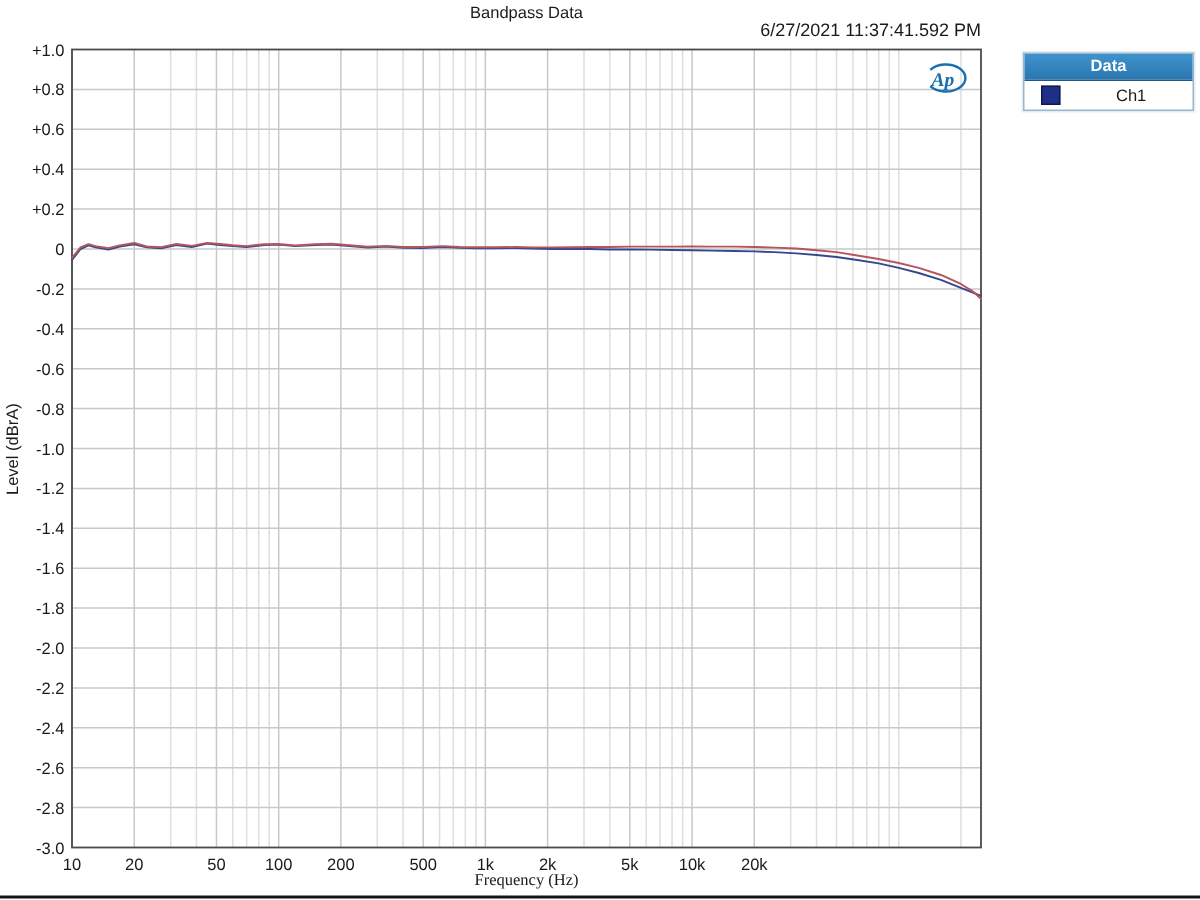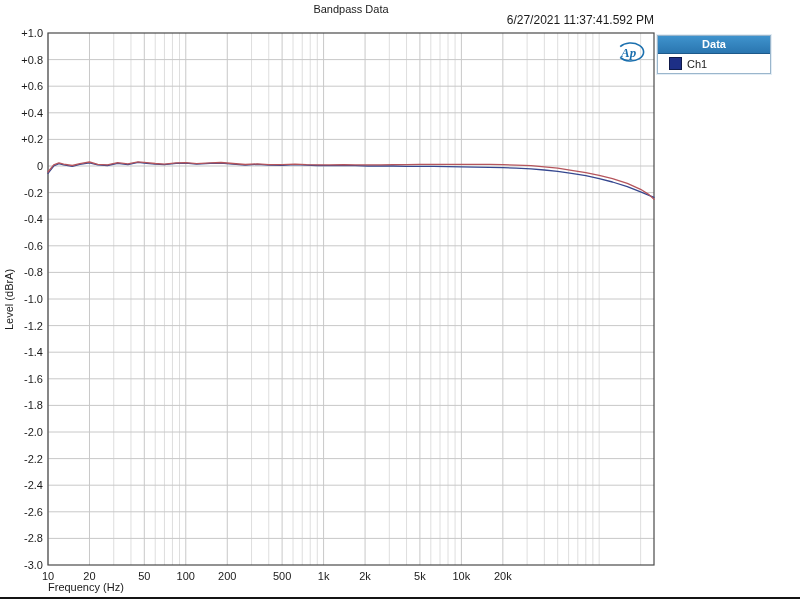--- a/index.html
+++ b/index.html
@@ -14,36 +14,36 @@
   .timestamp{
     position:absolute;top:13px;right:146px;font-size:12px;color:#1a1a1a;
   }
   .y-axis-label{
     position:absolute;left:2px;top:33px;height:532px;width:14px;
     display:flex;align-items:center;justify-content:center;
     writing-mode:vertical-rl;transform:rotate(180deg);
     font-size:11px;color:#1a1a1a;
   }
   .x-axis-label{
-    position:absolute;left:48px;top:581px;width:606px;text-align:left;
-    font-size:11px;color:#1a1a1a;
+    position:absolute;left:48px;top:581px;width:606px;text-align:center;
+    font-size:11px;color:#1a1a1a;font-family:Liberation Serif, serif;
   }
   svg.plot{position:absolute;left:0;top:0;}
   .ap-logo{position:absolute;left:612px;top:40px;width:38px;height:26px;}
   .legend{
-    position:absolute;left:657px;top:35px;width:112px;
+    position:absolute;left:682px;top:35px;width:112px;
     background:#ffffff;border:1px solid #9ab6cc;box-shadow:0 0 0 1px #e3edf5;
     font-size:11px;
   }
   .legend-header{
     height:17px;line-height:17px;text-align:center;color:#ffffff;font-weight:bold;
     background:linear-gradient(#3f93cd,#2a76b0);
     border-bottom:1px solid #1d598a;
   }
-  .legend-row{display:flex;align-items:center;height:19px;padding-left:11px;cursor:default;}
+  .legend-row{display:flex;align-items:center;height:19px;padding-left:11px;cursor:default;gap:32px;}
   .legend-row:first-of-type{margin-top:3px;}
   .legend-swatch{
     width:13px;height:13px;margin-right:5px;flex:0 0 auto;
     border:1px solid rgba(0,0,0,0.45);box-sizing:border-box;
   }
   .bottom-divider{
     position:absolute;left:0;top:597px;width:800px;height:2px;background:#141414;
   }
 </style>
 </head>

